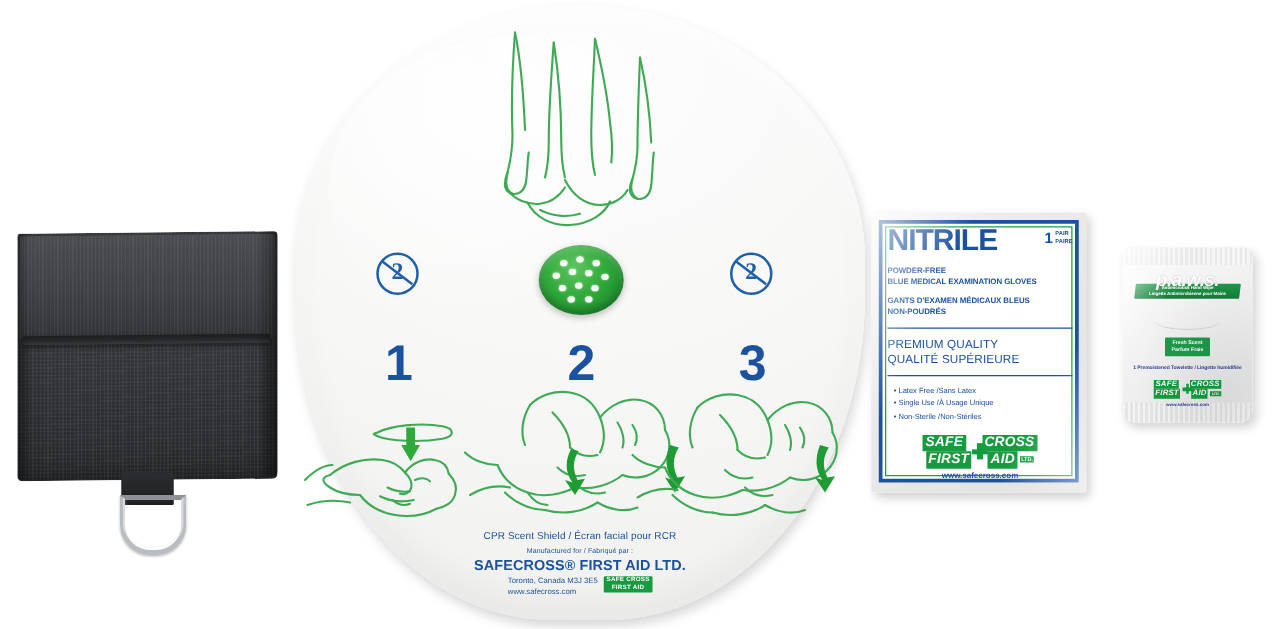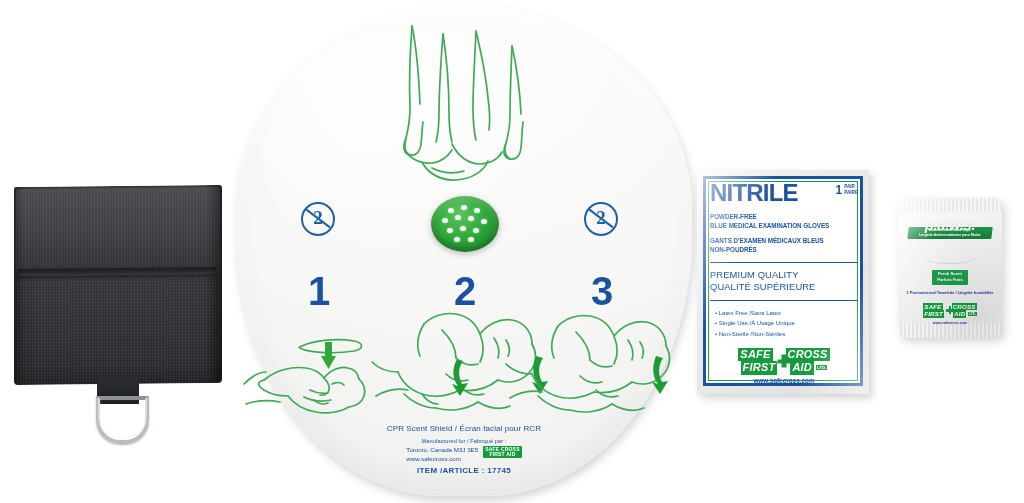--- a/index.html
+++ b/index.html
@@ -389,31 +389,31 @@
     <div class="circ2 left">2</div>
     <div class="circ2 right">2</div>
 
     <div class="stepnum s1">1</div>
     <div class="stepnum s2">2</div>
     <div class="stepnum s3">3</div>
 
     <div class="shield-text">
       <div class="st-line1">CPR Scent Shield / Écran facial pour RCR</div>
       <div class="st-mfg">Manufactured for / Fabriqué par :</div>
+      <div class="st-company">SAFECROSS® FIRST AID LTD.</div>
       <div class="st-addr-row">
         <div class="st-addr">
           <div>Toronto, Canada M3J 3E5</div>
           <div>www.safecross.com</div>
         </div>
         <div class="mini-logo">
           <span>SAFE CROSS</span>
           <span>FIRST AID</span>
         </div>
       </div>
-      <div class="st-item">ITEM /ARTICLE :  17745</div>
     </div>
   </div>
 
   <div class="glove">
     <div class="glove-border"></div>
     <div class="glove-inner">
       <div class="g-title-row">
         <div class="g-title">NITRILE</div>
         <div class="g-pair">
           <div class="g-pair-num">1</div>

